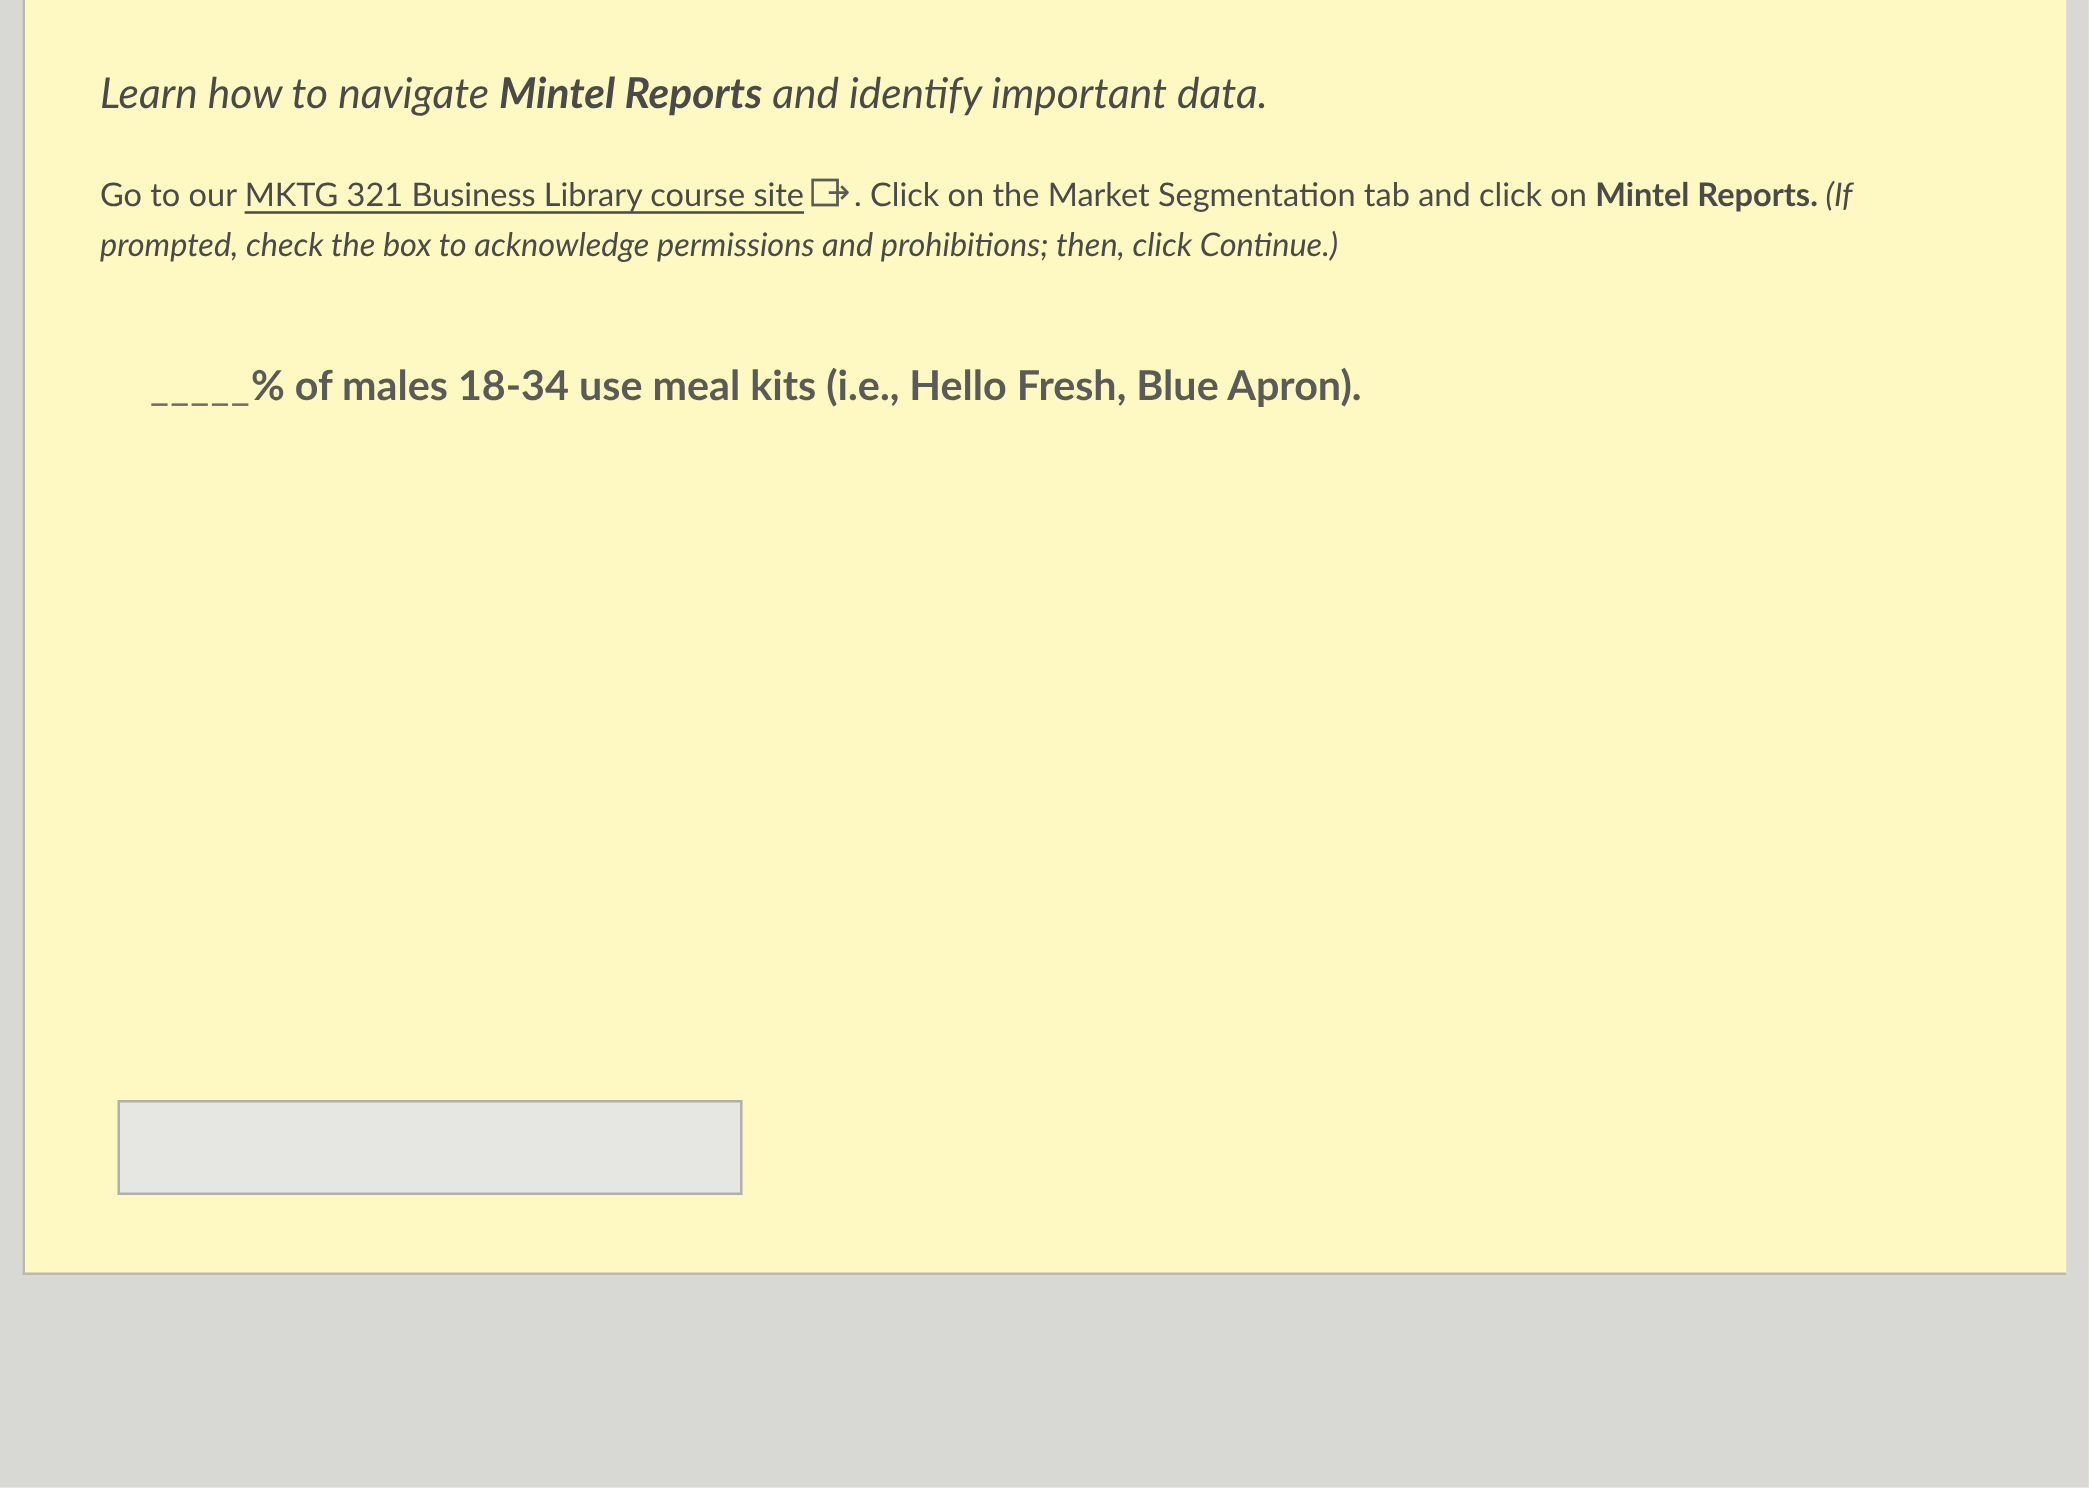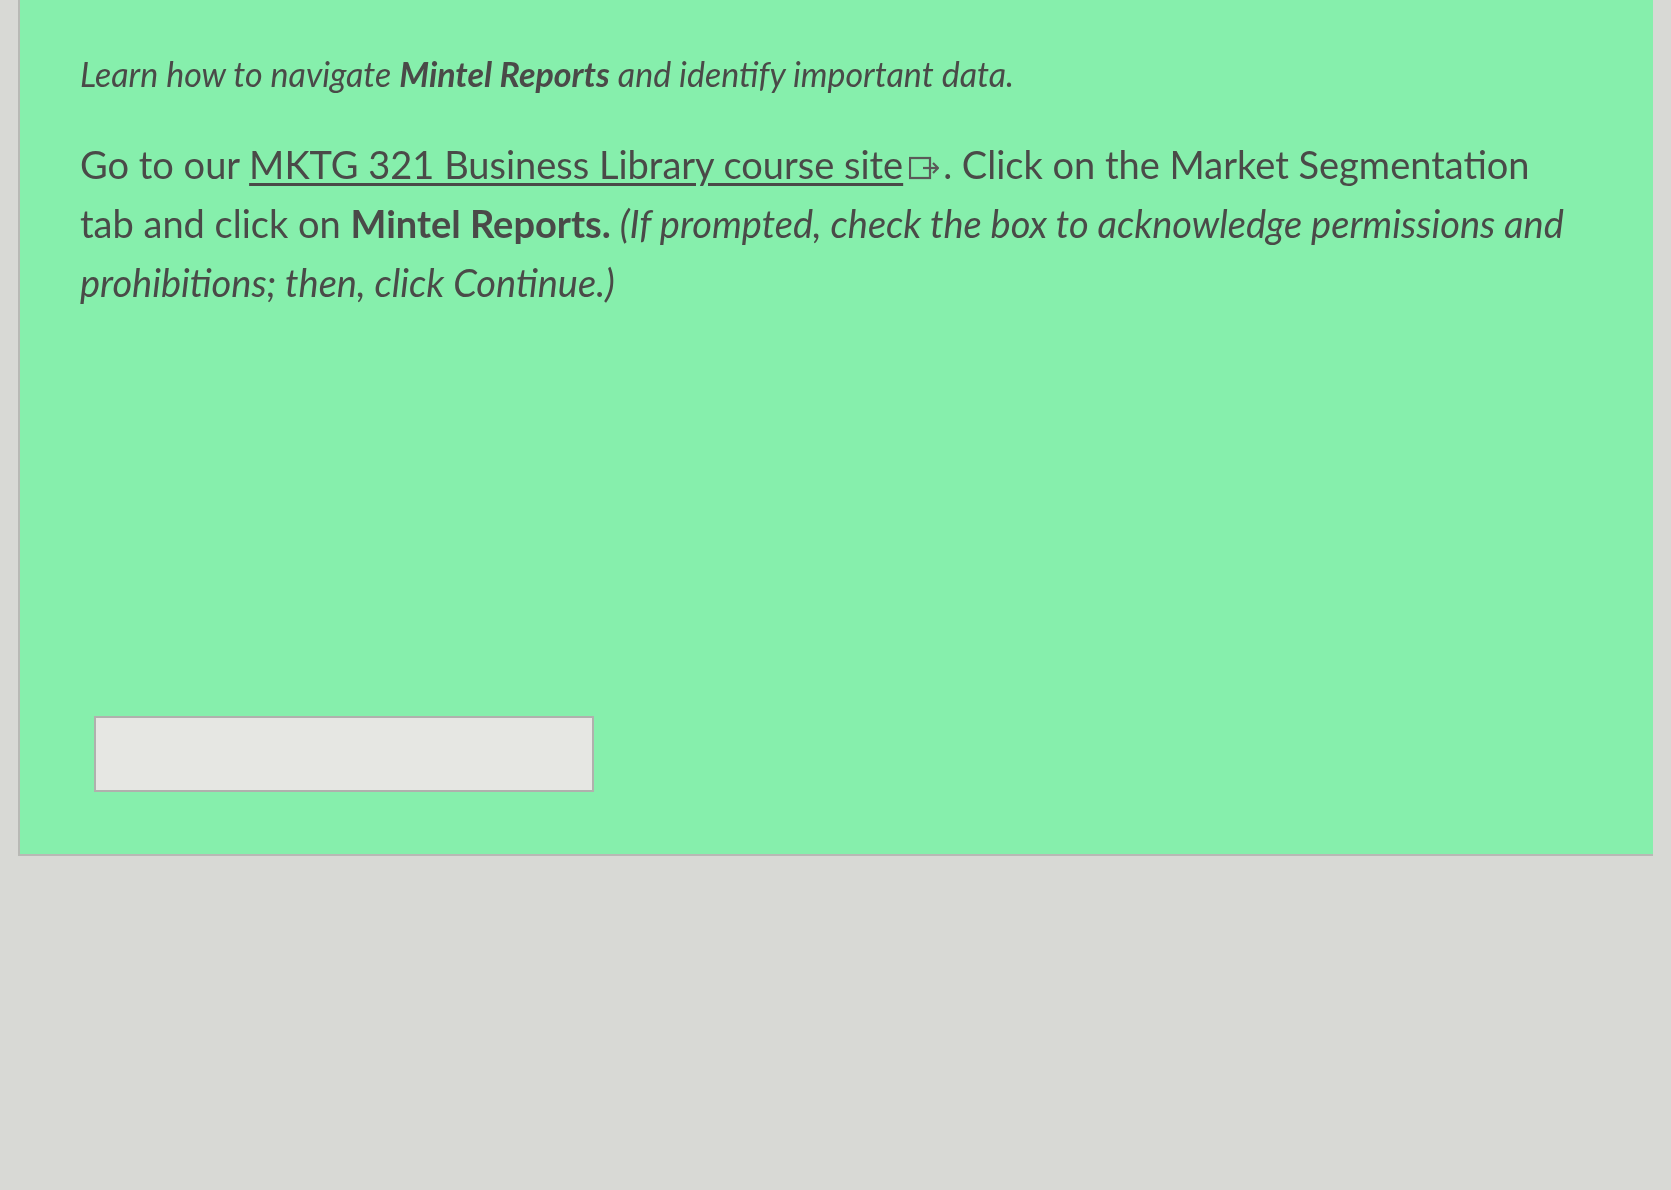--- a/index.html
+++ b/index.html
@@ -5,40 +5,40 @@
   * { box-sizing: border-box; margin: 0; padding: 0; }
   body {
     background: #d8d9d5;
     font-family: 'Segoe UI', 'Lato', -apple-system, BlinkMacSystemFont, sans-serif;
     padding: 0;
     width: 1671px;
     height: 1190px;
     overflow: hidden;
   }
   .container {
-    background: #86efac;
+    background: #fef9c3;
     border: 2px solid #b8b9b5;
     border-top: none;
     border-right: none;
     margin: 0 18px 18px 18px;
     padding: 48px 60px 76px 60px;
-    height: 856px;
+    height: 1020px;
     color: #4a4a48;
     position: relative;
   }
   .intro {
     font-style: italic;
     font-size: 34px;
     line-height: 1.5;
     margin-bottom: 36px;
     color: #4a4a48;
   }
   .intro b { font-weight: 700; }
   .para {
-    font-size: 38px;
+    font-size: 26px;
     line-height: 1.55;
     margin-bottom: 36px;
     color: #4a4a48;
   }
   .link {
     text-decoration: underline;
     text-underline-offset: 4px;
     color: #4a4a48;
   }
   .ext-icon {
@@ -88,16 +88,19 @@
 
   <p class="para">
     <span>Go to our </span><span class="link">MKTG 321 Business Library course site</span><span class="ext-icon"><svg width="30" height="26" viewBox="0 0 30 26">
           <rect x="1" y="3" width="20" height="20" fill="none" stroke="#5a5a58" stroke-width="2.2"></rect>
           <line x1="14" y1="13" x2="29" y2="13" stroke="#5a5a58" stroke-width="2.2"></line>
           <polyline points="24,8 29,13 24,18" fill="none" stroke="#5a5a58" stroke-width="2.2"></polyline>
         </svg></span><span>. Click on the Market Segmentation tab and click on </span><span class="bold">Mintel Reports.</span><span class="italic"> (If prompted, check the box to acknowledge permissions and prohibitions; then, click Continue.)</span>
   </p>
 
 
+  <p class="question">
+    <span class="blank">_____</span><span>% of males 18-34 use meal kits (i.e., Hello Fresh, Blue Apron).</span>
+  </p>
 
   <input type="text" class="answer-input" value="" style="">
 
 </div>
 
 </body></html>

